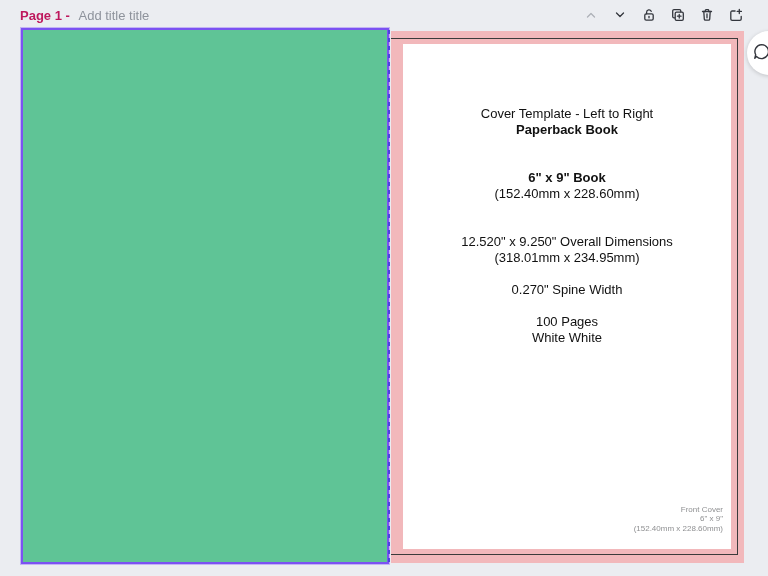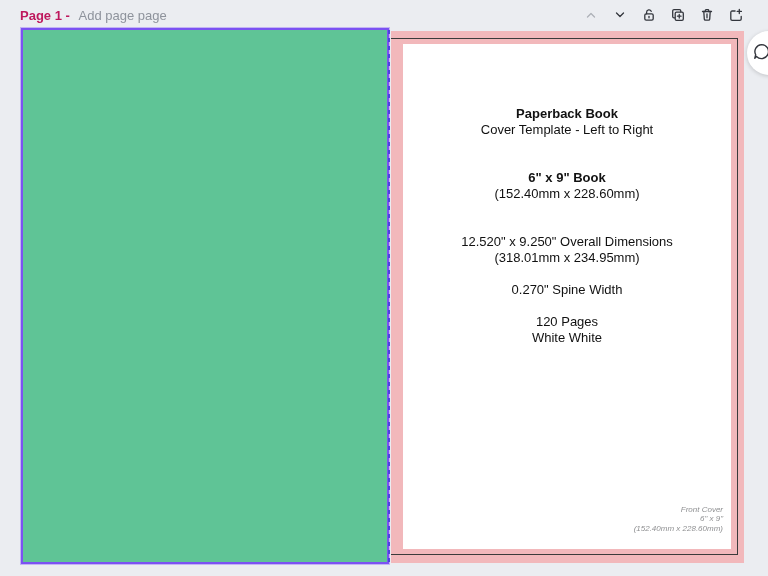--- a/index.html
+++ b/index.html
@@ -66,40 +66,40 @@
   }
   .blk { margin:0; }
   .blk.gap2 { margin-bottom:32px; }
   .blk.gap1 { margin-bottom:16px; }
   .line { }
   .bold { font-weight:bold; }
 
   .cover-footer {
     position:absolute; right:8px; bottom:16px;
     text-align:right; color:#8f9092;
-    font-size:8px; line-height:9.5px;font-style:italic;
+    font-size:8px; line-height:9.5px;
   }
 
   
   .comment-button {
     position:absolute; left:747px; top:31px; width:44px; height:44px;
     background:#fff; border:none; border-radius:50%;
     box-shadow:0 1px 4px rgba(0,0,0,.18);
     cursor:pointer; z-index:6;
     display:flex; align-items:center; justify-content:flex-start;
     padding-left:5px;
   }
   .comment-button svg { stroke:#33363d; fill:none; stroke-width:1.4; stroke-linecap:round; stroke-linejoin:round; }
 </style>
 </head>
 <body>
 
 <div class="page-header">
   <span class="page-label">Page 1 -</span>
-  <span class="page-title-placeholder">Add page page</span>
+  <span class="page-title-placeholder">Add title title</span>
 </div>
 
 <div class="toolbar">
   <button class="tb-btn disabled">
     <span>
       <svg width="16" height="16" viewBox="0 0 16 16">
           <polyline points="4.5,10 8,6.5 11.5,10"></polyline>
         </svg>
     </span>
   </button>
@@ -146,36 +146,36 @@
       </svg>
     </span>
   </button>
 </div>
 
 <div class="template-panel" style="background: rgb(242, 184, 187);">
   <div class="trim-outline" style="border-color: rgb(59, 59, 59);"></div>
   <div class="white-page">
     <div class="cover-text">
       <div class="blk gap2">
+        <div class="line">Cover Template - Left to Right</div>
         <div class="line bold">Paperback Book</div>
-        <div class="line">Cover Template - Left to Right</div>
       </div>
       <div class="blk gap2">
         <div class="line bold">6" x 9" Book</div>
         <div class="line">(152.40mm x 228.60mm)</div>
       </div>
       <div class="blk gap1">
         <div class="line">12.520" x 9.250" Overall Dimensions</div>
         <div class="line">(318.01mm x 234.95mm)</div>
       </div>
       <div class="blk gap1">
         <div class="line">0.270" Spine Width</div>
       </div>
       <div class="blk">
-        <div class="line">120 Pages</div>
+        <div class="line">100 Pages</div>
         <div class="line">White White</div>
       </div>
     </div>
     <div class="cover-footer">
       <div>Front Cover</div>
       <div>6" x 9"</div>
       <div>(152.40mm x 228.60mm)</div>
     </div>
   </div>
 </div>

